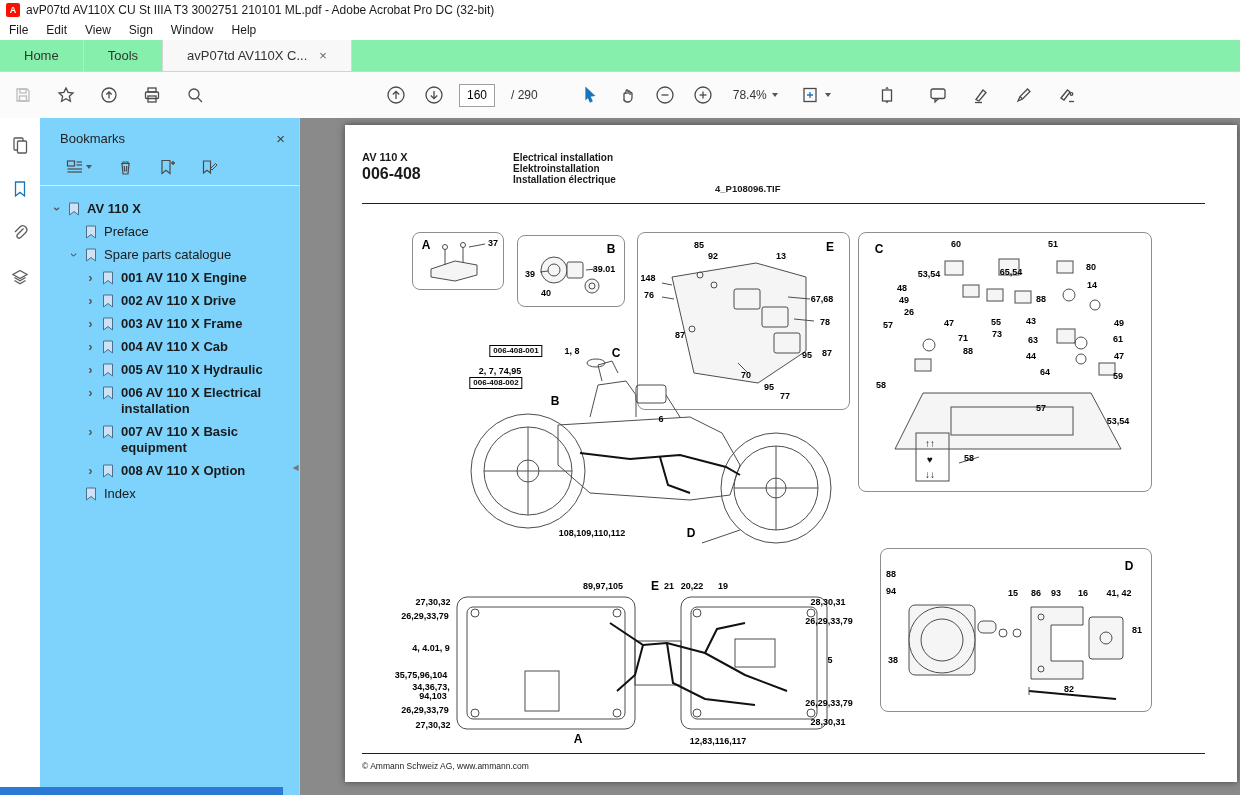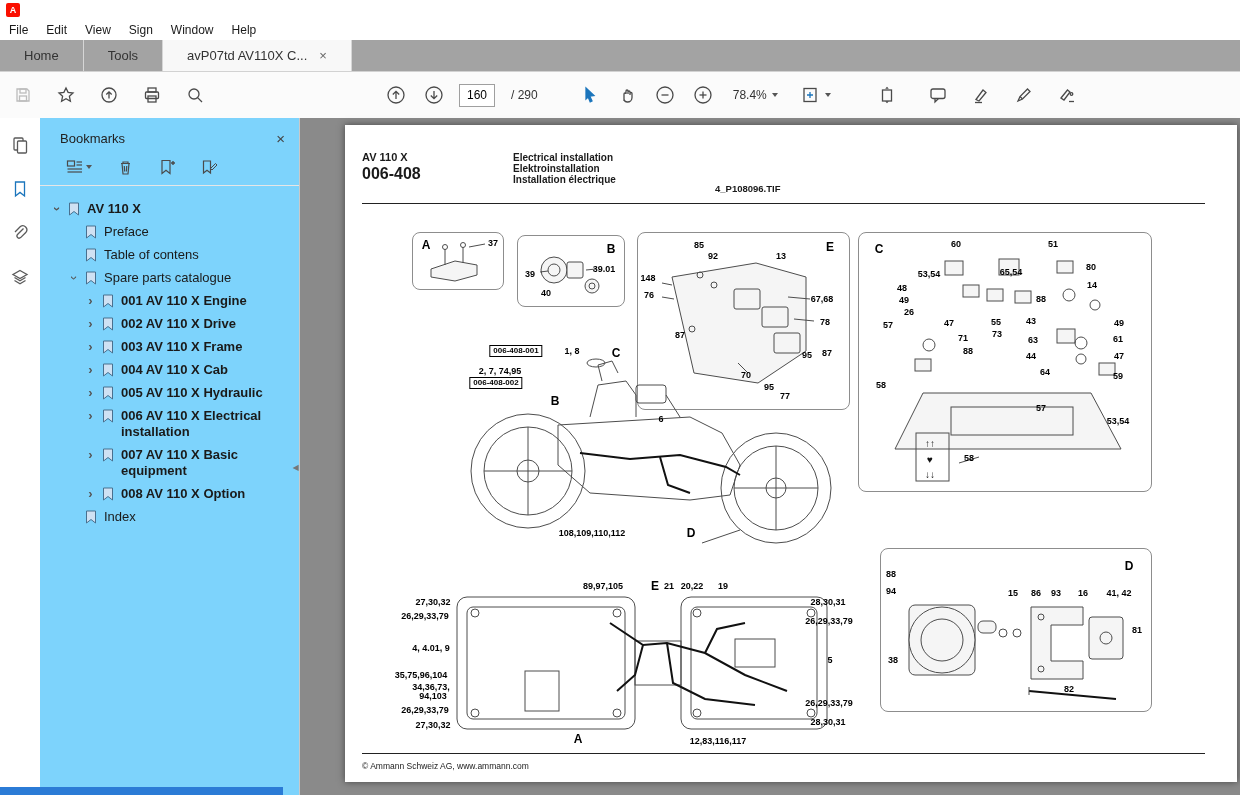--- a/index.html
+++ b/index.html
@@ -5,21 +5,21 @@
   html,body{margin:0;padding:0;}
   body{width:1240px;height:795px;overflow:hidden;position:relative;
        font-family:"Liberation Sans","DejaVu Sans",sans-serif;background:#fff;color:#1a1a1a;}
   svg{display:block;}
   
   .titlebar{height:20px;display:flex;align-items:center;gap:6px;padding-left:6px;font-size:12px;background:#fff;}
   .pdf-badge{width:14px;height:14px;background:#fa0f00;color:#fff;font-size:9px;font-weight:bold;
              display:flex;align-items:center;justify-content:center;border-radius:2px;}
   .menubar{height:20px;display:flex;align-items:center;font-size:12px;background:#fff;}
   .menu-item{padding:2px 9px;cursor:default;}
-  .tabbar{height:31px;background:#a3a3a3;display:flex;align-items:stretch;font-size:13px;color:#333;border-bottom:1px solid #d2d2d2;}
+  .tabbar{height:31px;background:#86efac;display:flex;align-items:stretch;font-size:13px;color:#333;border-bottom:1px solid #d2d2d2;}
   .tab{display:flex;align-items:center;padding:0 24px;border-right:1px solid #d6d6d6;cursor:default;}
   .tab.active{background:#f8f8f8;}
   .tab-close{margin-left:12px;color:#666;font-size:13px;cursor:default;}
   
   .toolbar{height:46px;background:#fbfbfb;border-bottom:1px solid #c6c6c6;position:relative;}
   .tb-group{position:absolute;top:0;height:100%;display:flex;align-items:center;}
   .tb-left{left:10px;gap:17px;}
   .tb-center{left:383px;gap:12px;}
   .tb-right{left:925px;gap:17px;}
   .tb-btn{width:26px;height:26px;display:flex;align-items:center;justify-content:center;border-radius:3px;}
@@ -78,20 +78,21 @@
            white-space:nowrap;line-height:1;}
   .callout.letter{font-size:12px;}
   .callout.box{border:1px solid #000;background:#fff;padding:1px 3px;font-size:8px;}
   .bluebar{position:absolute;left:0;bottom:0;width:283px;height:8px;background:#2b7bd6;z-index:20;}
 </style>
 </head>
 <body>
 
 <div class="titlebar">
   <div class="pdf-badge">A</div>
+  <span>avP07td AV110X CU St IIIA T3 3002751 210101 ML.pdf - Adobe Acrobat Pro DC (32-bit)</span>
 </div>
 
 <div class="menubar">
     <span class="menu-item">File</span>
     <span class="menu-item">Edit</span>
     <span class="menu-item">View</span>
     <span class="menu-item">Sign</span>
     <span class="menu-item">Window</span>
     <span class="menu-item">Help</span>
   </div>
@@ -311,29 +312,20 @@
         <div class="bm-row" style="padding-left: 27px;">
           <span class="bm-exp"></span>
           <span class="bm-ico">
             <svg width="12" height="14" viewBox="0 0 12 14">
               <path d="M1.5 1 h9 v12 L6 9.5 1.5 13 Z" fill="#cfe1f3" stroke="#49708f" stroke-width="1"></path>
             </svg>
           </span>
           <span class="bm-label">Preface</span>
         </div>
         <div class="bm-row" style="padding-left: 27px;">
-          <span class="bm-exp"></span>
-          <span class="bm-ico">
-            <svg width="12" height="14" viewBox="0 0 12 14">
-              <path d="M1.5 1 h9 v12 L6 9.5 1.5 13 Z" fill="#cfe1f3" stroke="#49708f" stroke-width="1"></path>
-            </svg>
-          </span>
-          <span class="bm-label">Table of contens</span>
-        </div>
-        <div class="bm-row" style="padding-left: 27px;">
           <span class="bm-exp down">›</span>
           <span class="bm-ico">
             <svg width="12" height="14" viewBox="0 0 12 14">
               <path d="M1.5 1 h9 v12 L6 9.5 1.5 13 Z" fill="#cfe1f3" stroke="#49708f" stroke-width="1"></path>
             </svg>
           </span>
           <span class="bm-label">Spare parts catalogue</span>
         </div>
         <div class="bm-row bold" style="padding-left: 44px;">
           <span class="bm-exp">›</span>

